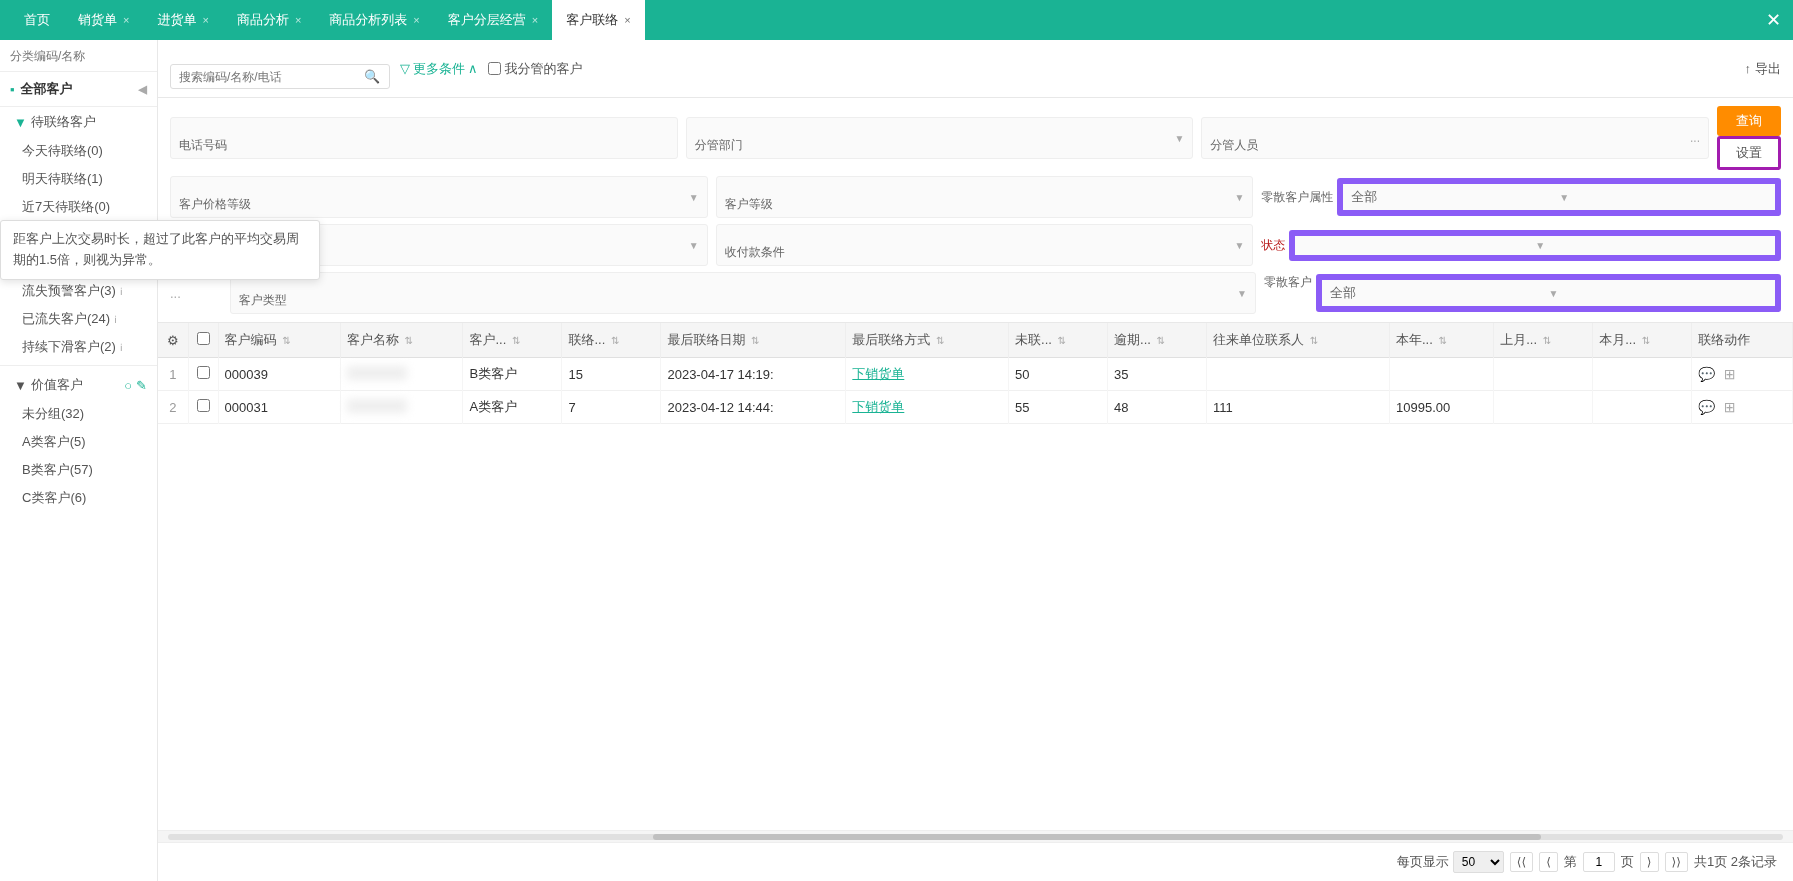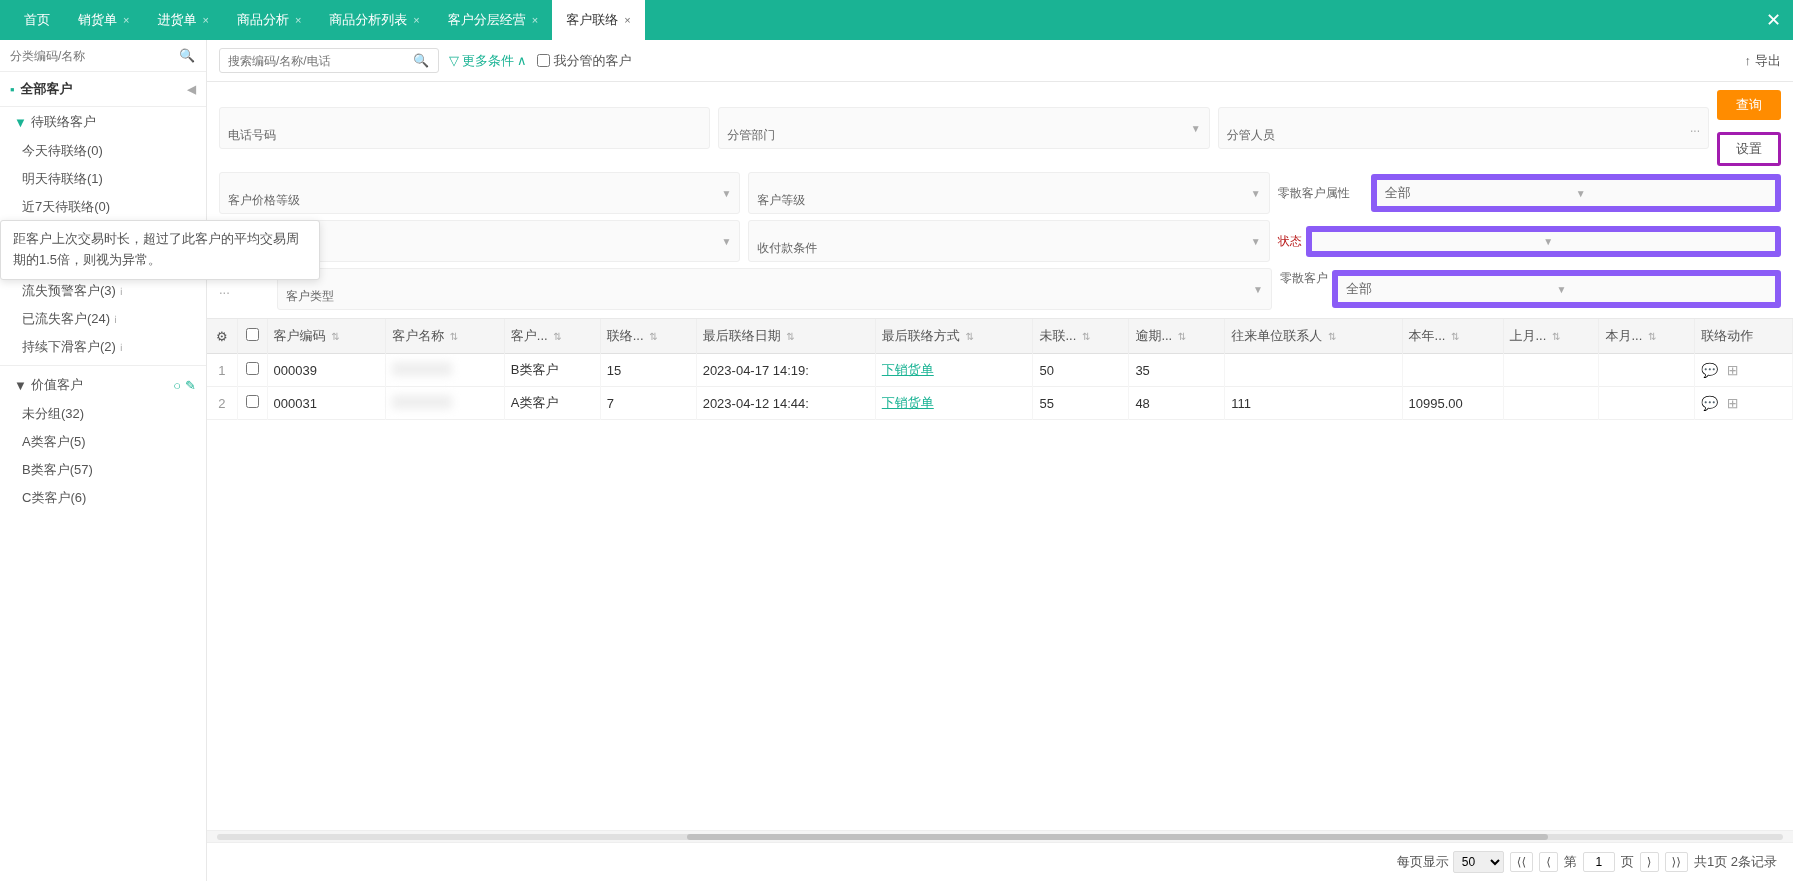--- a/index.html
+++ b/index.html
@@ -19,21 +19,21 @@
     .nav-close-all {
       position: absolute; right: 12px; top: 50%; transform: translateY(-50%);
       color: #fff; font-size: 18px; cursor: pointer;
     }
 
     
     .main-layout { display: flex; height: calc(881px - 40px); }
 
     
     .sidebar {
-      width: 207px; background: #fff; border-right: 1px solid #e8e8e8;
+      width: 158px; background: #fff; border-right: 1px solid #e8e8e8;
       display: flex; flex-direction: column; overflow-y: auto; flex-shrink: 0;
     }
     .sidebar-search {
       display: flex; align-items: center; padding: 8px 10px; border-bottom: 1px solid #eee;
     }
     .sidebar-search input {
       flex: 1; border: none; outline: none; font-size: 12px; color: #666;
     }
     .sidebar-search .search-icon { color: #aaa; margin-left: 4px; cursor: pointer; }
     .sidebar-section-title {
@@ -59,21 +59,21 @@
     
     .content { flex: 1; display: flex; flex-direction: column; overflow: hidden; background: #f5f5f5; }
 
     
     .filter-bar {
       background: #fff; padding: 8px 12px; display: flex; align-items: center;
       border-bottom: 1px solid #e8e8e8; gap: 10px; flex-wrap: wrap;
     }
     .search-input-wrap {
       display: flex; align-items: center; border: 1px solid #ddd; border-radius: 3px;
-      padding: 4px 8px; background: #fff; min-width: 220px;
+      padding: 4px 8px; background: #fff; min-width: 220px; margin-top: 16px;
     }
     .search-input-wrap input { border: none; outline: none; font-size: 12px; flex: 1; color: #999; }
     .search-input-wrap .s-icon { color: #1ab394; margin-left: 4px; cursor: pointer; }
     .more-conditions {
       display: flex; align-items: center; color: #1ab394; cursor: pointer; font-size: 12px; gap: 3px;
     }
     .my-customers {
       display: flex; align-items: center; gap: 4px; font-size: 12px; color: #555; cursor: pointer;
     }
     .my-customers input { cursor: pointer; }
@@ -96,21 +96,21 @@
     .filter-field .down-arrow { color: #aaa; font-size: 10px; margin-left: 4px; }
     .filter-field .ellipsis { color: #aaa; font-size: 12px; margin-left: 4px; }
     .query-btn {
       background: #ff8c00; color: #fff; border: none; border-radius: 3px;
       padding: 6px 18px; cursor: pointer; font-size: 13px; white-space: nowrap;
     }
     .settings-btn {
       background: #fff; color: #555; border: 3px solid #a21caf; border-radius: 3px;
       padding: 5px 16px; cursor: pointer; font-size: 13px; white-space: nowrap;
     }
-    .filter-section-right { display: flex; flex-direction: column; gap: 12px; }
+    .filter-section-right { display: flex; flex-direction: column; gap: 0; }
     .full-width-select {
       display: flex; align-items: center; flex: 1; border: 6px solid #8b5cf6;
       border-radius: 3px; padding: 4px 8px; background: #fafafa; font-size: 12px;
       color: #666;
     }
     .full-width-select span { flex: 1; }
     .full-width-select .da { color: #aaa; font-size: 10px; }
 
     
     .table-container { flex: 1; overflow: auto; background: #fff; margin: 0; position: relative; }
@@ -326,21 +326,21 @@
 
       <div class="filter-row">
         <div class="filter-field">
           <span class="label">客户价格等级</span>
           <span class="down-arrow">▼</span>
         </div>
         <div class="filter-field">
           <span class="label">客户等级</span>
           <span class="down-arrow">▼</span>
         </div>
-        <div style="display:flex;align-items:center;flex:1;gap:21px;">
+        <div style="display:flex;align-items:center;flex:1;gap:4px;">
           <span style="color:#666;font-size:12px;white-space:nowrap;">零散客户属性</span>
           <div class="full-width-select">
             <span>全部</span>
             <span class="da">▼</span>
           </div>
         </div>
       </div>
 
       <div class="filter-row">
         <div class="filter-field">

